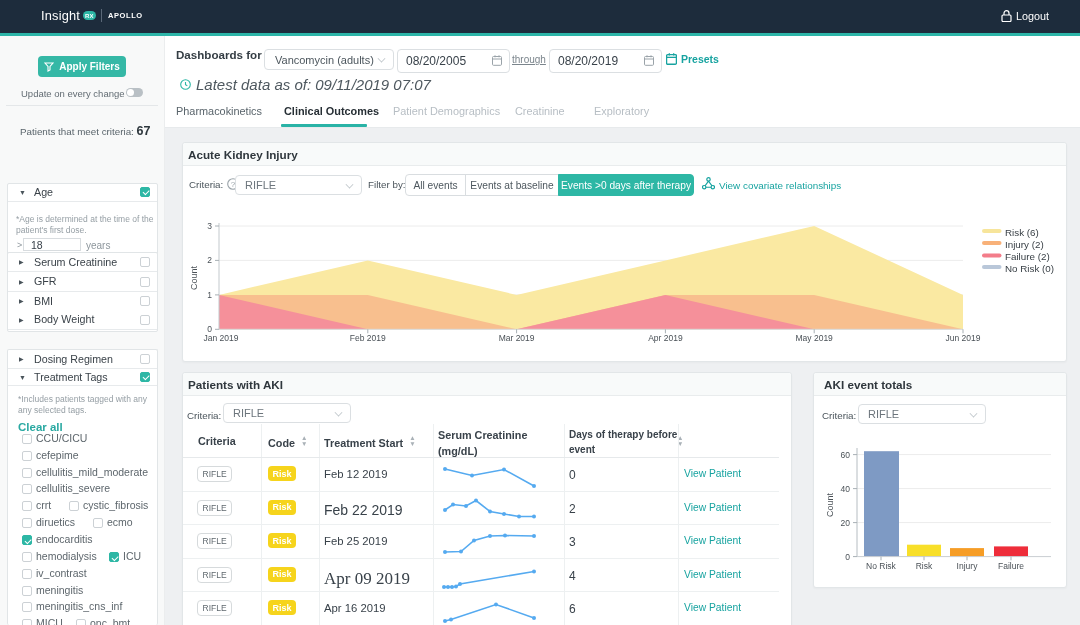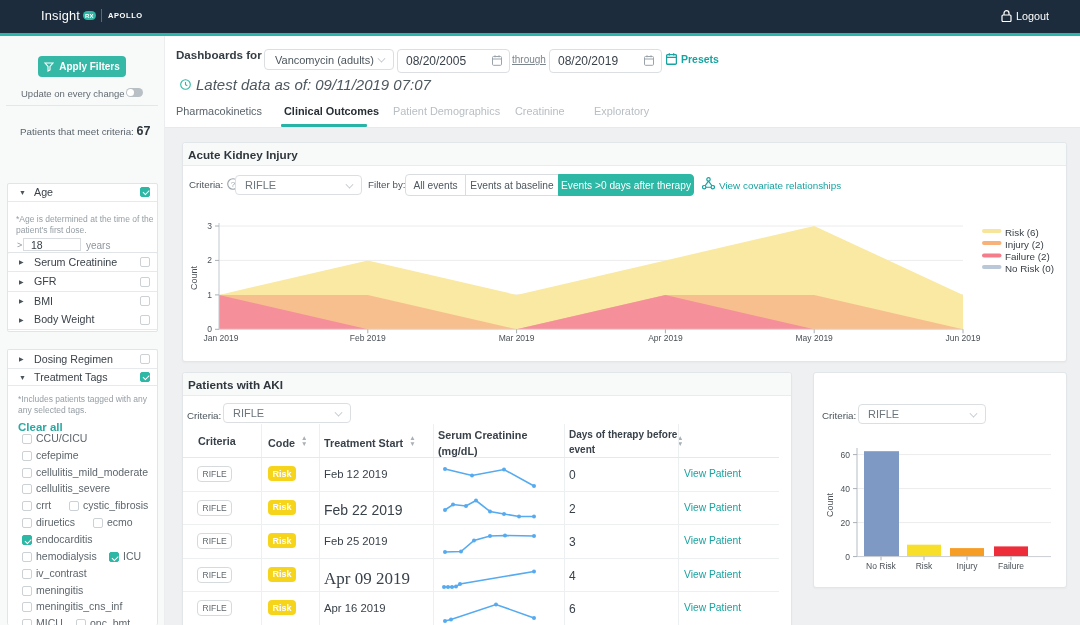--- a/index.html
+++ b/index.html
@@ -398,20 +398,21 @@
         <span class="vline" style="left:78px;"></span>
           <span class="vline" style="left:136px;"></span>
           <span class="vline" style="left:250px;"></span>
           <span class="vline" style="left:381px;"></span>
           <span class="vline" style="left:495px;"></span>
       </div>
     </div>
   </div>
 
   <div class="card" id="card3" style="left:813px; top:372px; width:254px; height:216px;">
+    <div class="cardhead" style="padding-left:10px;">AKI event totals</div>
     <div class="critlbl" style="position:absolute; left:8px; top:37px;">Criteria:</div>
     <div class="dd" style="left:44px; top:31px; width:128px; height:20px;">RIFLE<span class="chev"></span></div>
     <svg style="position:absolute; left:0; top:0;" width="254" height="216" viewBox="0 0 254 216">
       <line x1="43" y1="149.6" x2="237" y2="149.6" stroke="#ececec" stroke-width="1"></line>
       <line x1="43" y1="115.6" x2="237" y2="115.6" stroke="#ececec" stroke-width="1"></line>
       <line x1="43" y1="81.6" x2="237" y2="81.6" stroke="#ececec" stroke-width="1"></line>
       <rect x="50" y="78.2" width="35" height="105.4" fill="#7e9ac4"></rect>
       <rect x="93" y="171.7" width="34" height="11.9" fill="#f8df29"></rect>
       <rect x="136" y="175.1" width="34" height="8.5" fill="#f69d26"></rect>
       <rect x="180" y="173.4" width="34" height="10.2" fill="#ee2d3a"></rect>

